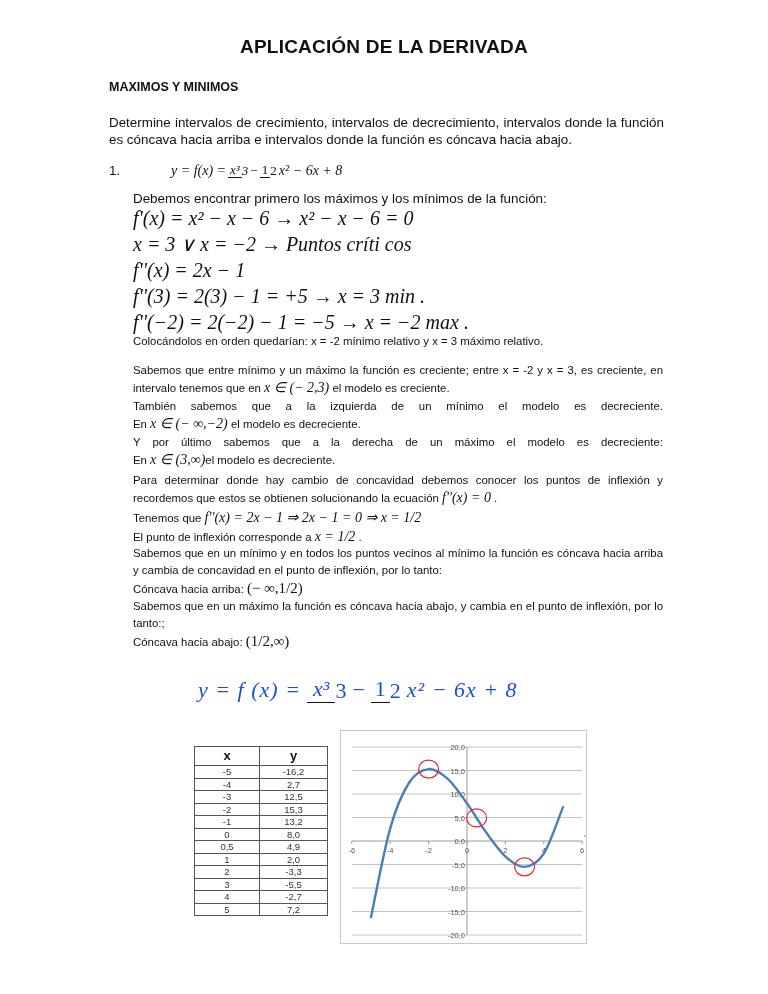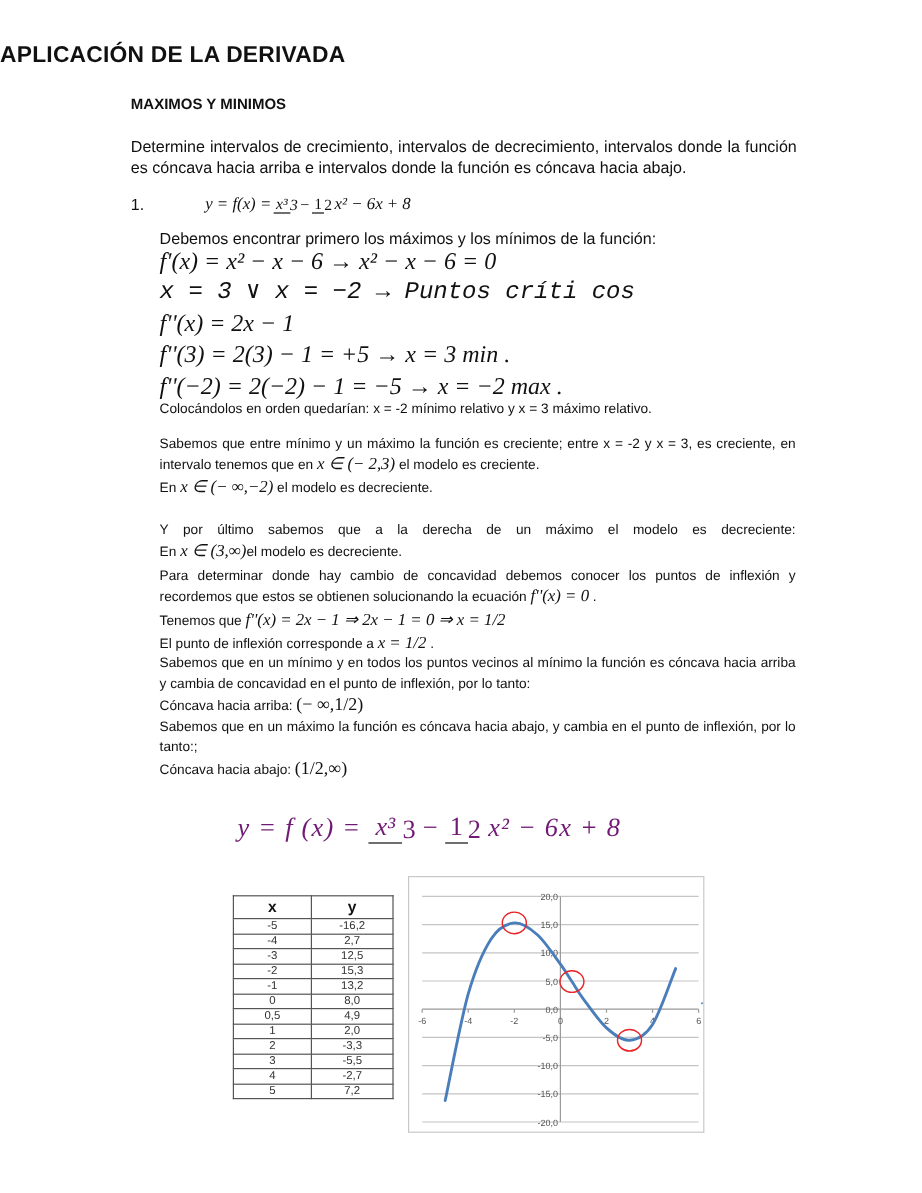--- a/index.html
+++ b/index.html
@@ -1,18 +1,18 @@
 <!DOCTYPE html>
 <html><head>
 <meta charset="utf-8">
 <style>
   html, body { margin: 0; padding: 0; background: #ffffff; }
   body { width: 768px; height: 994px; position: relative; overflow: hidden; color: #111; }
   .abs { position: absolute; }
-  .title { left: 0; width: 768px; top: 36px; text-align: left; font-family: "Liberation Sans", sans-serif; font-weight: bold; font-size: 19px; letter-spacing: 0.2px; }
+  .title { left: 0; width: 768px; top: 36px; text-align: center; font-family: "Liberation Sans", sans-serif; font-weight: bold; font-size: 19px; letter-spacing: 0.2px; }
   .h2 { left: 109px; top: 80px; font-family: "Liberation Sans", sans-serif; font-weight: bold; font-size: 12.5px; }
   .p { font-family: "Liberation Sans", sans-serif; font-size: 13.4px; line-height: 17px; }
   .p.small { font-size: 11.4px; line-height: 17px; }
   .just { text-align: justify; text-align-last: left; }
   .math { font-family: "Liberation Serif", serif; }
   .mi { font-family: "Liberation Serif", serif; font-style: italic; }
   .bigmath { font-family: "Liberation Serif", serif; font-size: 20px; line-height: 26px; }
   .frac { display: inline-flex; align-items: center; vertical-align: middle; margin: 0 2px; line-height: 1; }
   .frac .num { border-bottom: 1px solid #111; padding: 0 2px 1px; }
   .frac .den { padding-top: 1px; }
@@ -42,31 +42,32 @@
   <span class="frac math" style="font-size:13px;">
     <span class="num">1</span>
     <span class="den">2</span>
   </span>
   <span class="mi" style="font-size:14px;">x² − 6x + 8</span>
 </div>
 
 <div class="abs p" style="left:133px; top:190px;">Debemos encontrar primero los máximos y los mínimos de la función:</div>
 
 <div class="abs bigmath mi" style="left:133px; top:205px;">f'(x) = x² − x − 6 → x² − x − 6 = 0</div>
-<div class="abs bigmath mi" style="left:133px; top:231px;font-family:Liberation Mono, monospace;">x = 3 ∨ x = −2 → Puntos críti cos</div>
+<div class="abs bigmath mi" style="left:133px; top:231px;">x = 3 ∨ x = −2 → Puntos críti cos</div>
 <div class="abs bigmath mi" style="left:133px; top:257px;">f''(x) = 2x − 1</div>
 <div class="abs bigmath mi" style="left:133px; top:283px;">f''(3) = 2(3) − 1 = +5 → x = 3 min .</div>
 <div class="abs bigmath mi" style="left:133px; top:309px;">f''(−2) = 2(−2) − 1 = −5 → x = −2 max .</div>
 
 <div class="abs p small" style="left:133px; top:333px;">Colocándolos en orden quedarían: x = -2 mínimo relativo y x = 3 máximo relativo.</div>
 
 <div class="abs p small just" style="left:133px; top:362px; width:530px;">
   <span>Sabemos que entre mínimo y un máximo la función es creciente;  entre x = -2 y x = 3,  es creciente,  en intervalo tenemos que en </span><span class="mi" style="font-size:14px;">x ∈ (− 2,3)</span><span> el modelo es creciente.</span>
 </div>
 <div class="abs p small just" style="left:133px; top:398px; width:530px;">
+  <span style="display:block; text-align:justify; text-align-last:justify;">También sabemos que a la izquierda de un mínimo el modelo es decreciente.</span>
   <span>En </span><span class="mi" style="font-size:14px;">x ∈ (− ∞,−2)</span><span> el modelo es decreciente.</span>
 </div>
 <div class="abs p small just" style="left:133px; top:434px; width:530px;">
   <span style="display:block; text-align:justify; text-align-last:justify;">Y por último sabemos que a la derecha de un máximo el modelo es decreciente:</span>
   <span>En </span><span class="mi" style="font-size:14px;">x ∈ (3,∞)</span><span>el modelo es decreciente.</span>
 </div>
 
 <div class="abs p small just" style="left:133px; top:472px; width:530px;">
   <span>Para determinar donde hay cambio de concavidad debemos conocer los puntos de inflexión y recordemos que estos se obtienen solucionando la ecuación </span><span class="mi" style="font-size:14px;">f''(x) = 0</span><span> .</span>
 </div>
@@ -78,21 +79,21 @@
 </div>
 <div class="abs p small just" style="left:133px; top:545px; width:530px;">Sabemos que en un mínimo y en todos los puntos vecinos al mínimo la función es cóncava hacia arriba y cambia de concavidad en el punto de inflexión, por  lo tanto:</div>
 <div class="abs p small" style="left:133px; top:580px;">
   <span>Cóncava hacia arriba: </span><span class="math" style="font-size:15px;">(− ∞,1/2)</span>
 </div>
 <div class="abs p small just" style="left:133px; top:598px; width:530px;">Sabemos que en un máximo la función es cóncava hacia abajo, y cambia en el punto de inflexión, por lo tanto:;</div>
 <div class="abs p small" style="left:133px; top:633px;">
   <span>Cóncava hacia abajo: </span><span class="math" style="font-size:15px;">(1/2,∞)</span>
 </div>
 
-<div class="abs" style="left:198px; top:660px; height:60px; display:flex; align-items:center; font-family:'Liberation Serif', serif; font-size:22px; color:#701a75;">
+<div class="abs" style="left:198px; top:660px; height:60px; display:flex; align-items:center; font-family:'Liberation Serif', serif; font-size:22px; color:#1d4ed8;">
   <span class="mi" style="letter-spacing:1px;">y = f (x) =</span>
   <span class="frac mi" style="margin:0 6px;">
     <span class="num" style="padding:0 6px 2px;">x³</span>
     <span class="den math" style="font-style:normal;">3</span>
   </span>
   <span>−</span>
   <span class="frac" style="margin:0 6px;">
     <span class="num" style="padding:0 4px 2px;">1</span>
     <span class="den">2</span>
   </span>

